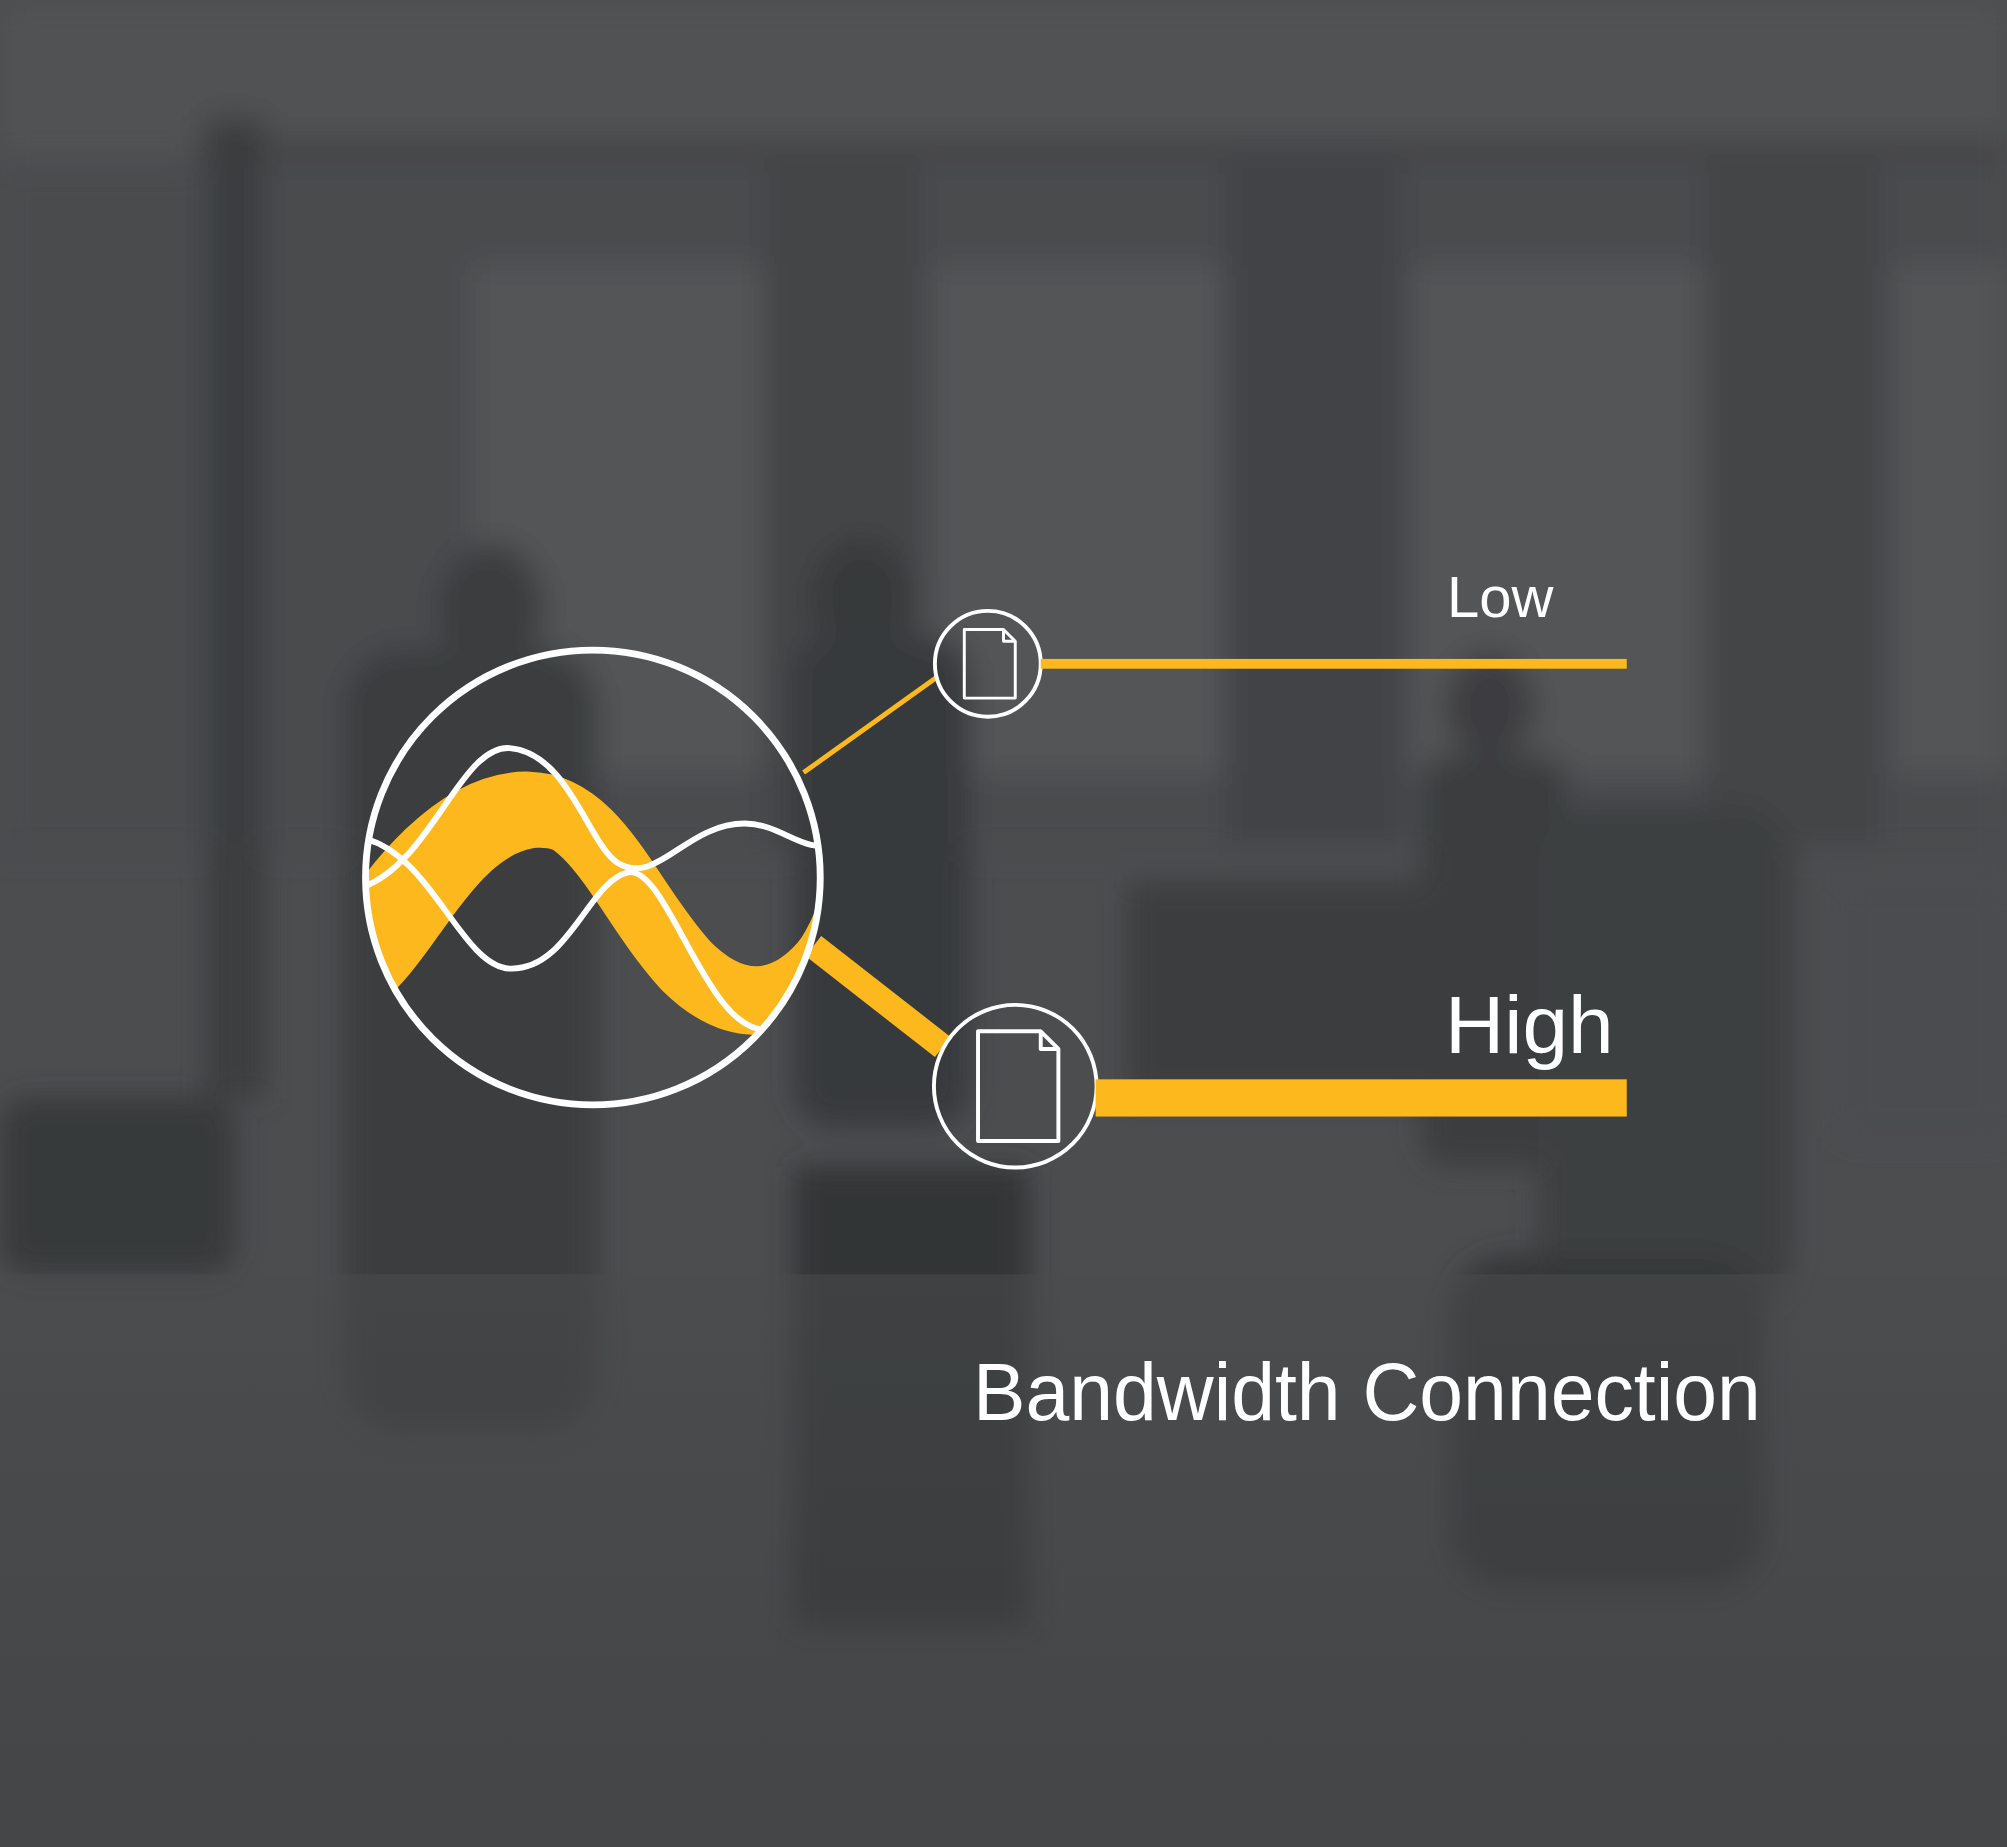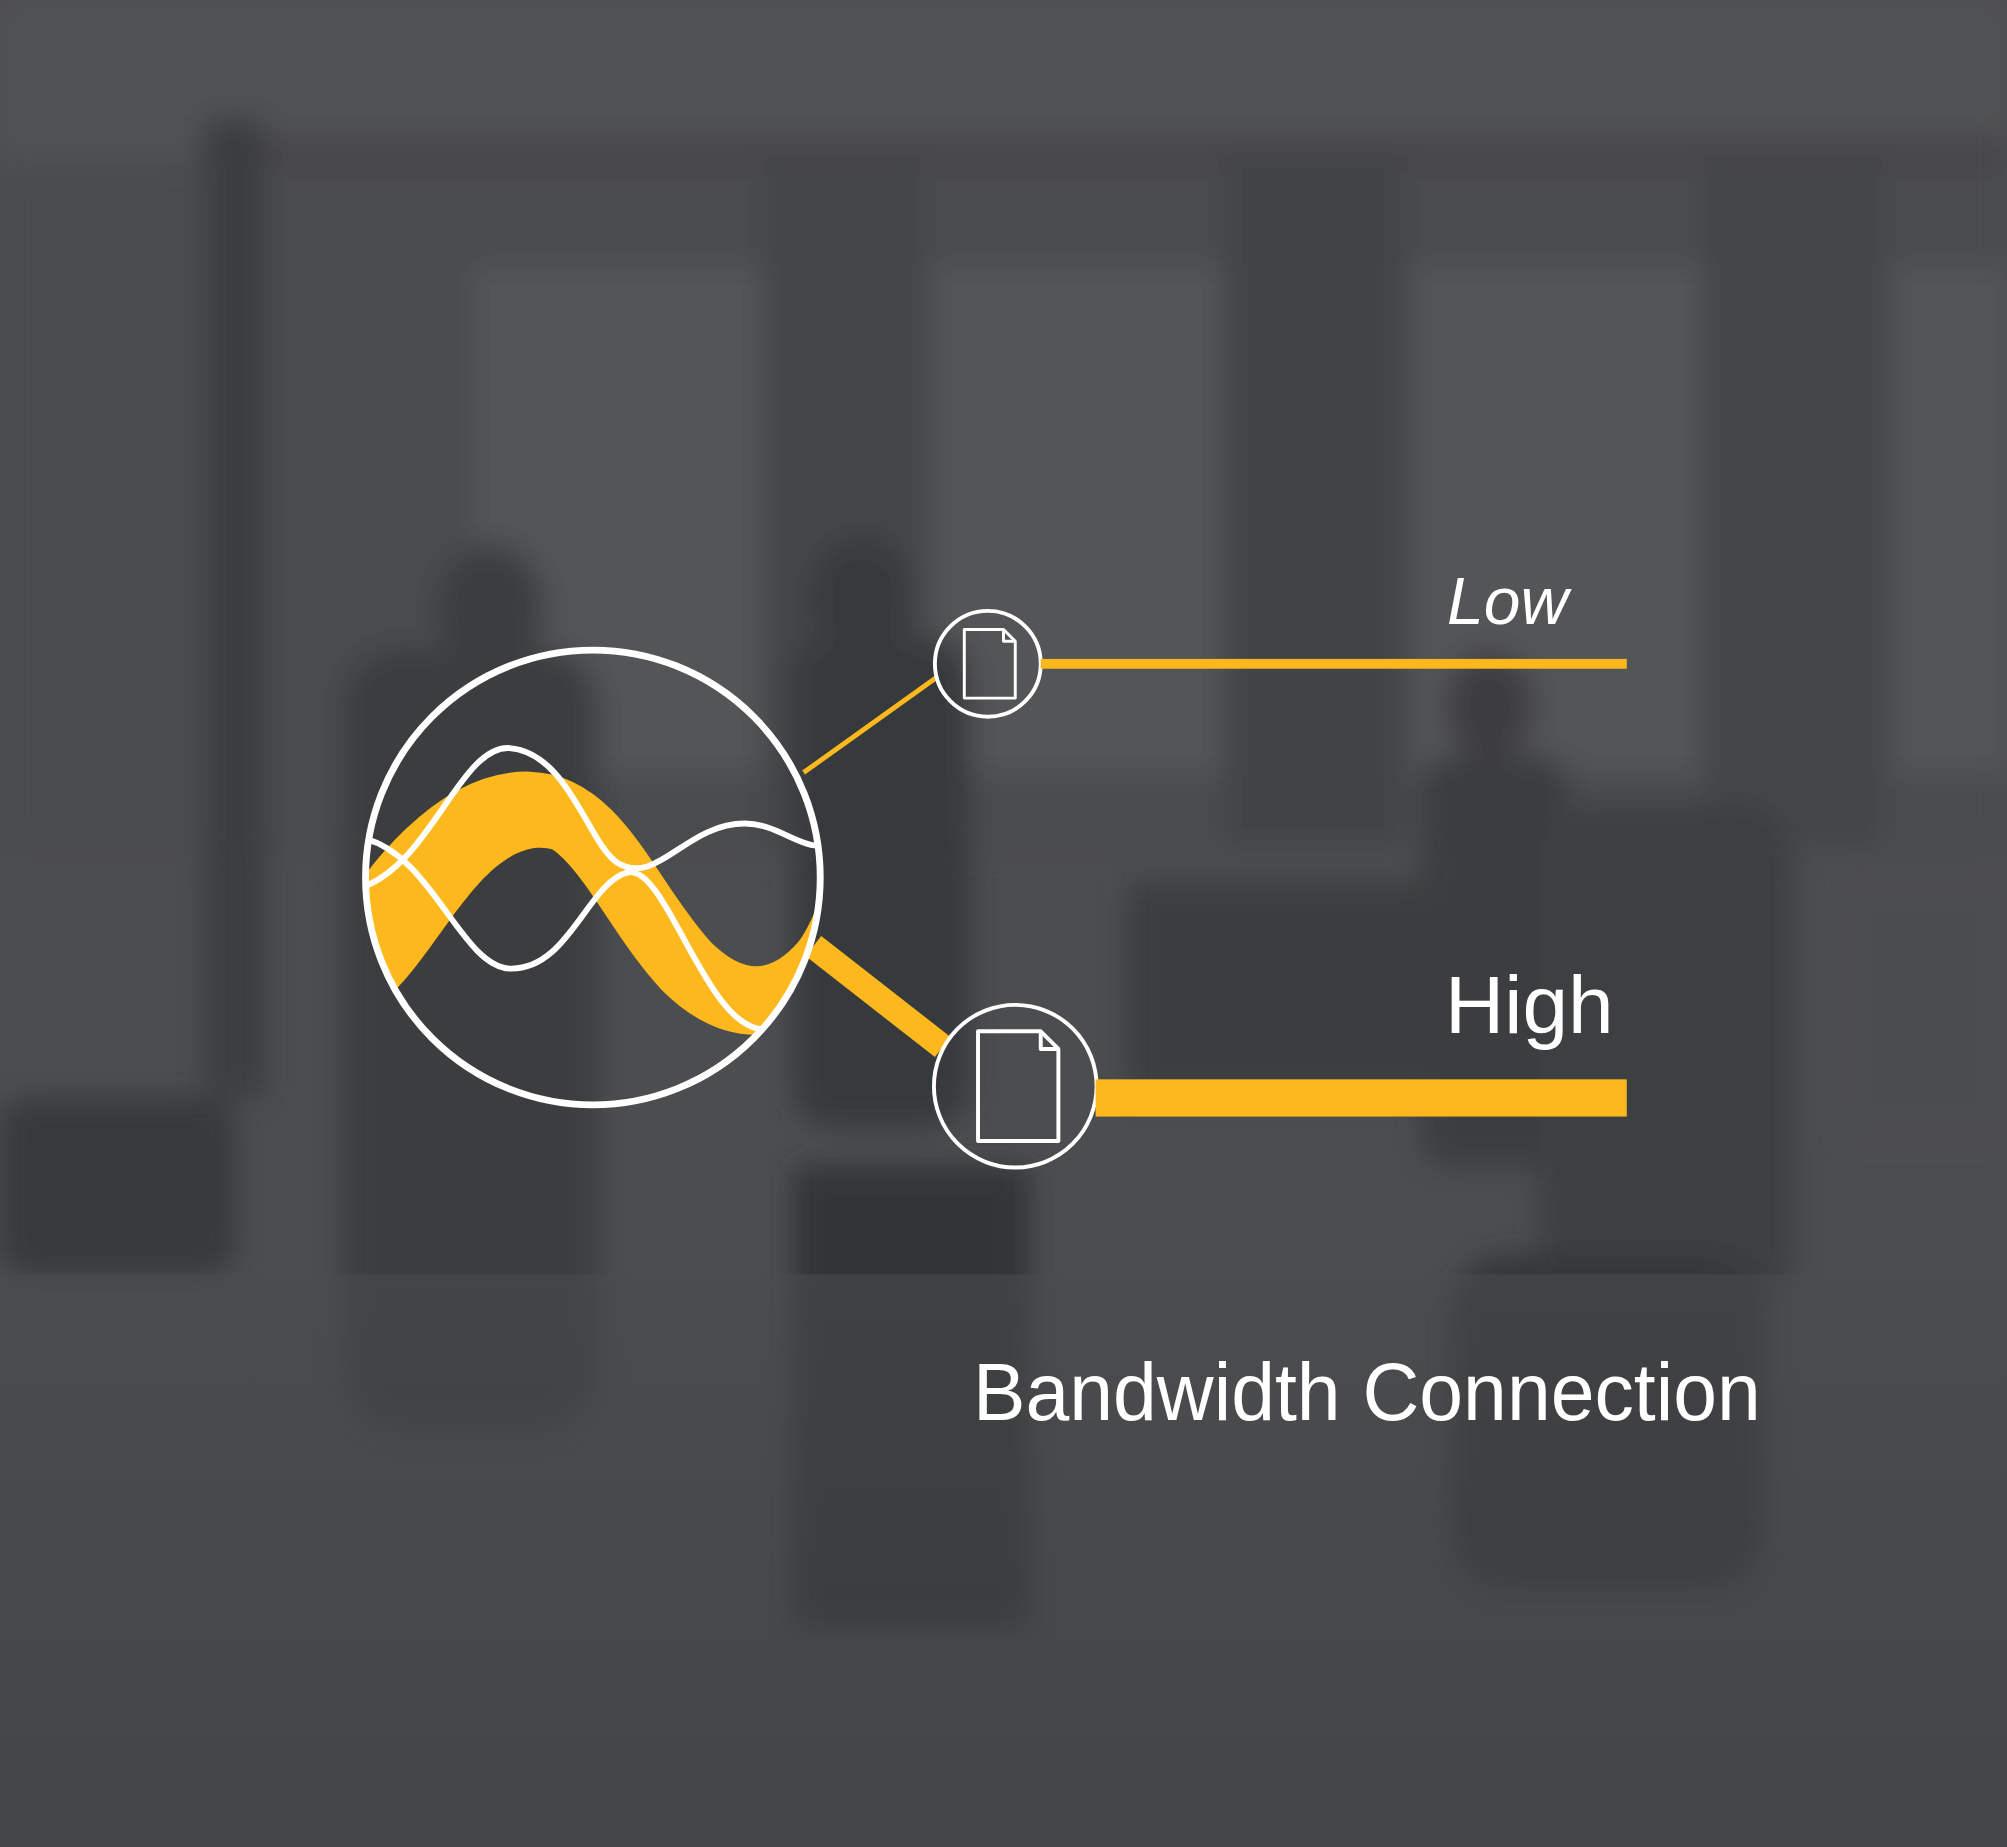--- a/index.html
+++ b/index.html
@@ -7,21 +7,21 @@
     width: 2007px; height: 1848px; overflow: hidden; position: relative;
     font-family: "Liberation Sans", sans-serif;
     background: #4a4c4d;
   }
   .bg { position: absolute; inset: 0; }
   .overlay { position: absolute; inset: 0; }
   .label {
     position: absolute; color: #ffffff; font-family: "Liberation Sans", sans-serif;
     white-space: nowrap; line-height: 1;
   }
-  #label-low  { font-size: 66px; right: 2007px; font-style: italic; }
+  #label-low  { font-size: 58px; right: 2007px; }
   #label-high { font-size: 82px; }
   #title      { font-size: 82px; }
 </style>
 </head>
 <body>
 
 <svg class="bg" width="2007" height="1848" viewBox="0 0 2048 1885">
   <defs>
     <linearGradient id="floor" x1="0" y1="0" x2="0" y2="1">
       <stop offset="0" stop-color="#4d4f50"></stop>
@@ -102,15 +102,15 @@
     <circle cx="1036" cy="1108" r="83" fill="none" stroke="#ffffff" stroke-width="4"></circle>
     <g fill="none" stroke="#ffffff" stroke-width="4" stroke-linejoin="round">
       <path d="M998,1052 L1062,1052 L1080,1070 L1080,1164 L998,1164 Z"></path>
       <path d="M1062,1052 L1062,1070 L1080,1070"></path>
     </g>
     <rect x="1118" y="1101" width="542" height="38" fill="#FDB81E"></rect>
   </g>
 </svg>
 
 <div class="label" id="label-low" style="right:auto; left:1447px; top:568px;">Low</div>
-<div class="label" id="label-high" style="left:1445px; top:964px;text-align:right;">High</div>
+<div class="label" id="label-high" style="left:1445px; top:984px;text-align:right;">High</div>
 <div class="label" id="title" style="left:973px; top:1351px; transform: scaleX(0.96); transform-origin: left top;">Bandwidth Connection</div>
 
 
 </body></html>

